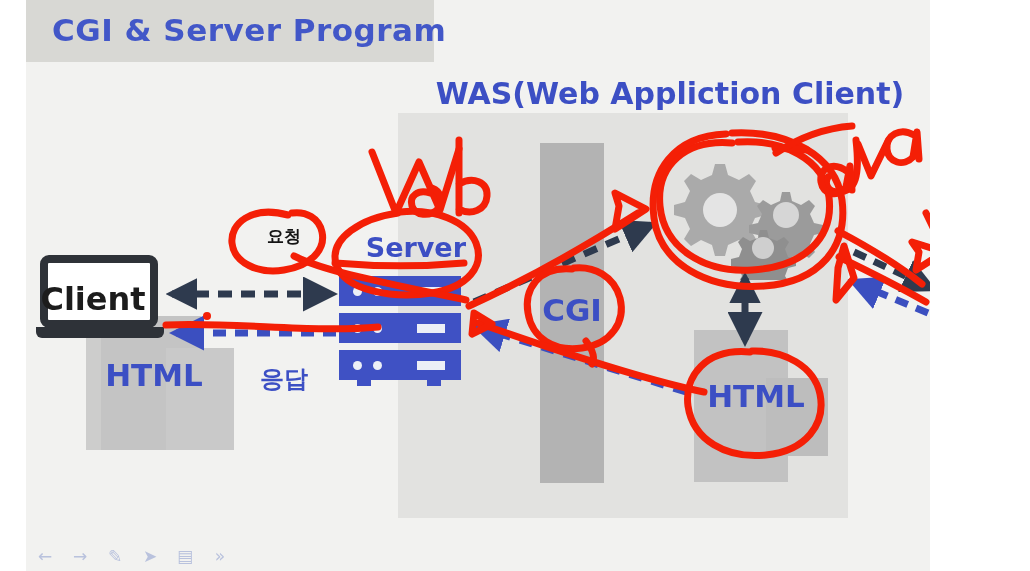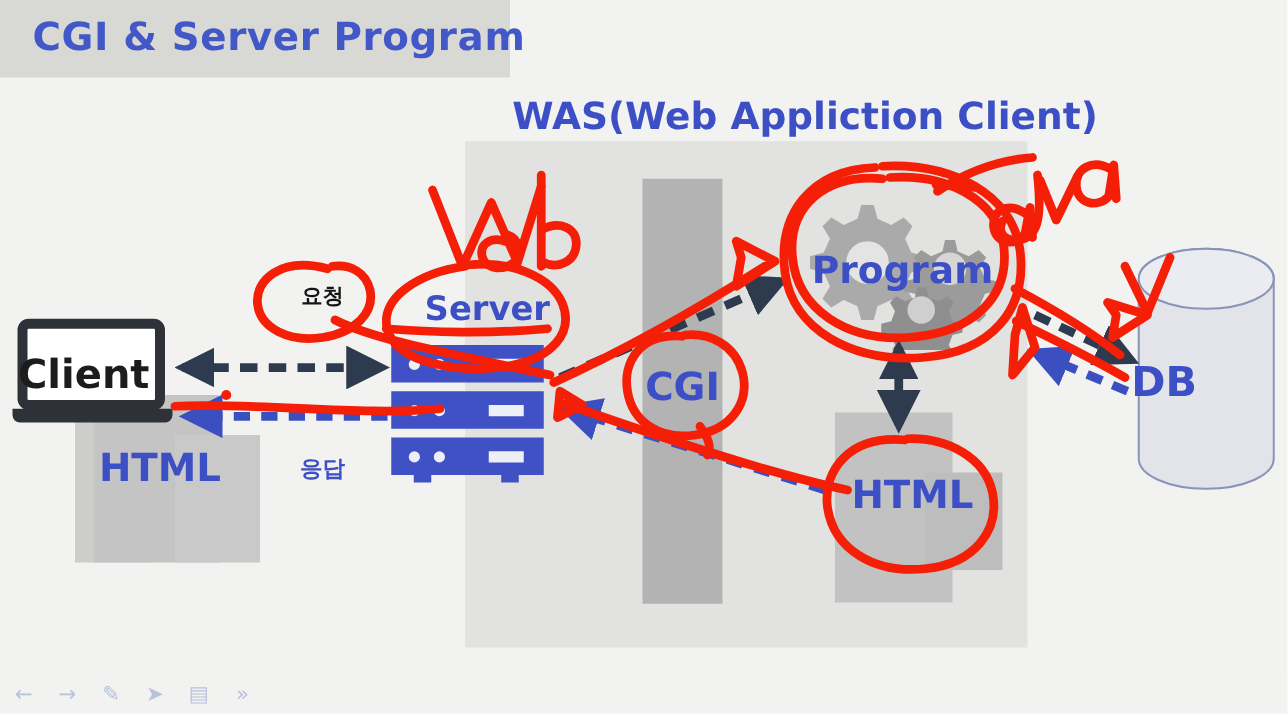--- a/index.html
+++ b/index.html
@@ -2,25 +2,26 @@
 <html><head>
 <meta charset="utf-8">
 <style>
   html, body {
     margin: 0;
     padding: 0;
     background: #ffffff;
   }
   #slide {
     position: relative;
-    width: 1030px;
+    width: 904px;
     height: 571px;
     overflow: hidden;
     background: #f2f2f0;
     font-family: "Liberation Sans", sans-serif;
+    margin-left: 26px;
   }
 
   
   #title-banner {
     position: absolute;
     left: 0; top: 0;
     width: 408px; height: 62px;
     background: #d8d8d4;
   }
   #slide-title {
@@ -166,21 +167,21 @@
     font-size: 17px;
     font-weight: bold;
     color: #141414;
     font-family: "DejaVu Sans", sans-serif;
   }
   #response-label {
     position: absolute;
     left: 218px; top: 363px;
     width: 80px;
     text-align: center;
-    font-size: 18px;
+    font-size: 24px;
     font-weight: bold;
     color: #3c4fc4;
     font-family: Liberation Serif, serif;
   }
 
   
   #cgi-label {
     position: absolute;
     left: 500px; top: 292px;
     width: 92px;
@@ -312,21 +313,20 @@
     </g>
     <g fill="#9b9b9b">
       <path d="M122 42 l8 0 2 9 9 4 8-5 6 6 -5 8 4 9 9 2 0 8 -9 2 -4 9 5 8 -6 6 -8-5 -9 4 -2 9 -8 0 -2-9 -9-4 -8 5 -6-6 5-8 -4-9 -9-2 0-8 9-2 4-9 -5-8 6-6 8 5 9-4z"></path>
       <circle cx="126" cy="65" r="13" fill="#d6d6d6"></circle>
     </g>
     <g fill="#8f8f8f">
       <path d="M100 80 l7 0 2 8 8 3 7-4 5 5 -4 7 3 8 8 2 0 7 -8 2 -3 8 4 7 -5 5 -7-4 -8 3 -2 8 -7 0 -2-8 -8-3 -7 4 -5-5 4-7 -3-8 -8-2 0-7 8-2 3-8 -4-7 5-5 7 4 8-3z"></path>
       <circle cx="103" cy="98" r="11" fill="#cfcfcf"></circle>
     </g>
   </svg>
-  <div id="program-label">Program</div>
 
   <div id="cgi-label">CGI</div>
 
   <div id="html-server-label">HTML</div>
 
   <svg class="overlay" viewBox="0 0 1030 571">
 
     <g>
       <path d="M911 223 a54 24 0 0 1 108 0 v144 a54 24 0 0 1 -108 0 z" fill="#e3e4ea" stroke="#8a93b8" stroke-width="1.6"></path>
       <ellipse cx="965" cy="223" rx="54" ry="24" fill="#ebecf1" stroke="#8a93b8" stroke-width="1.6"></ellipse>

